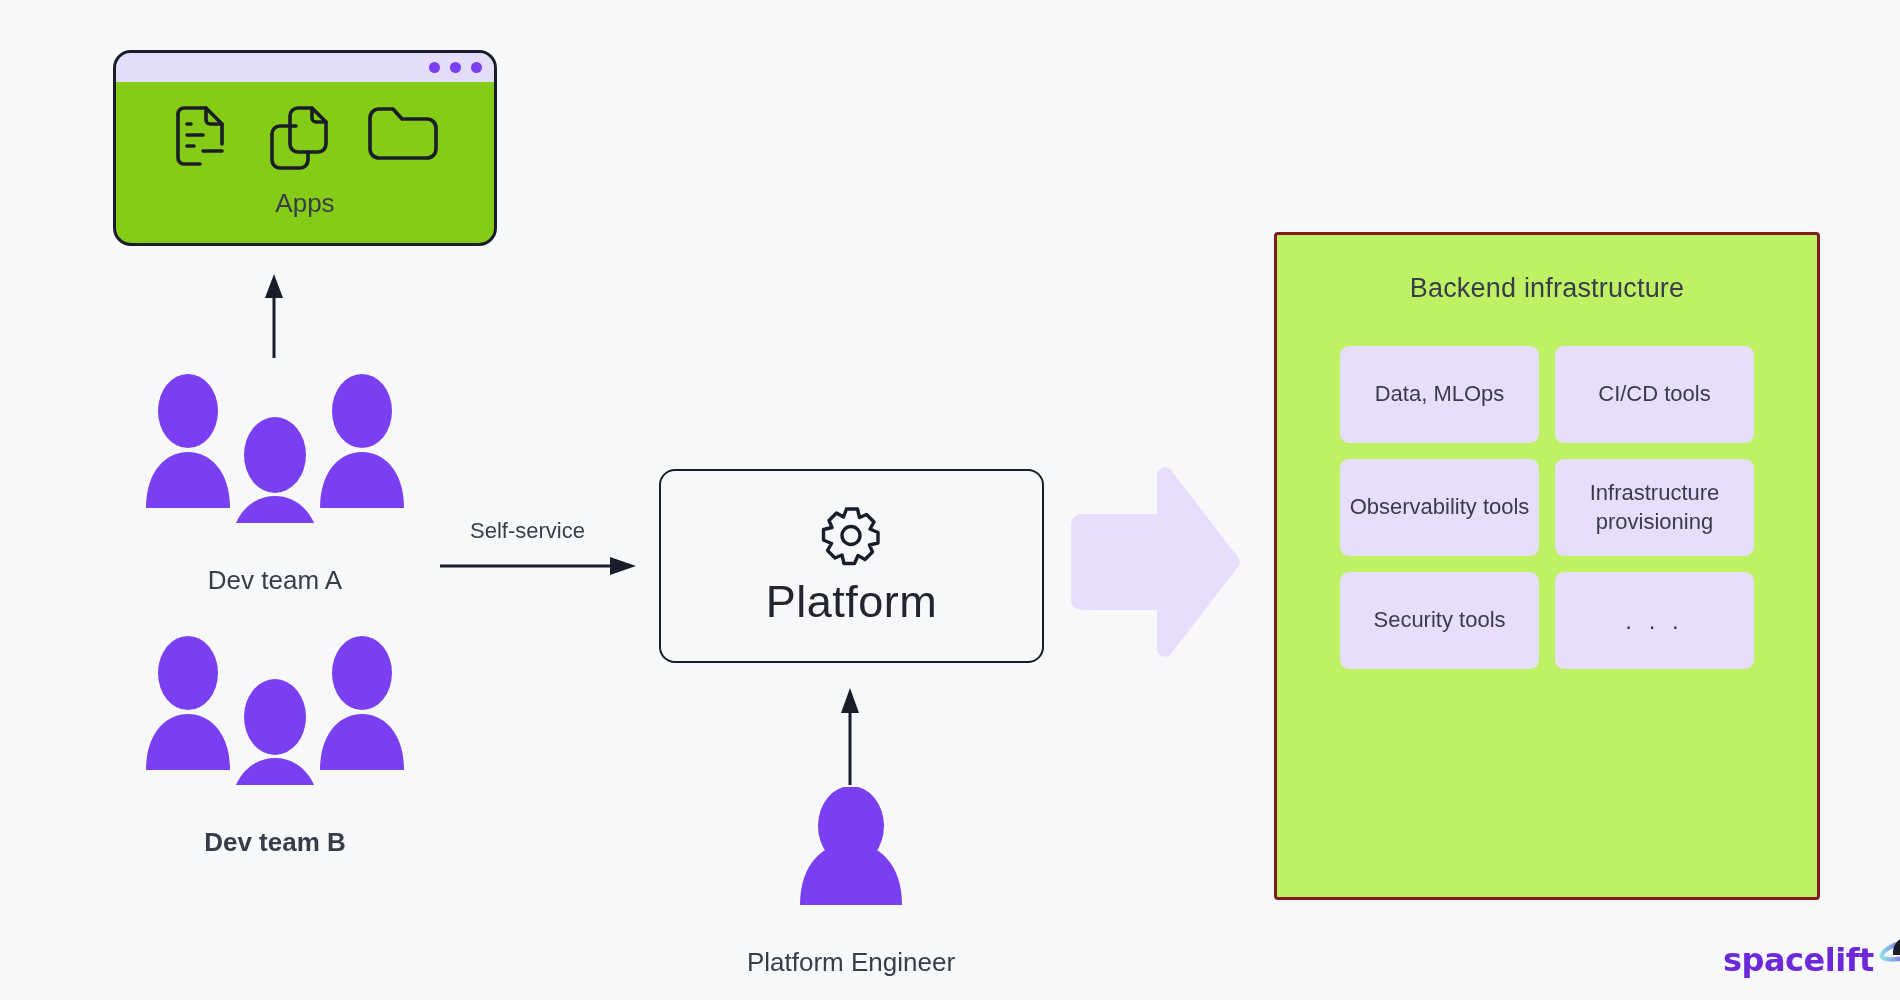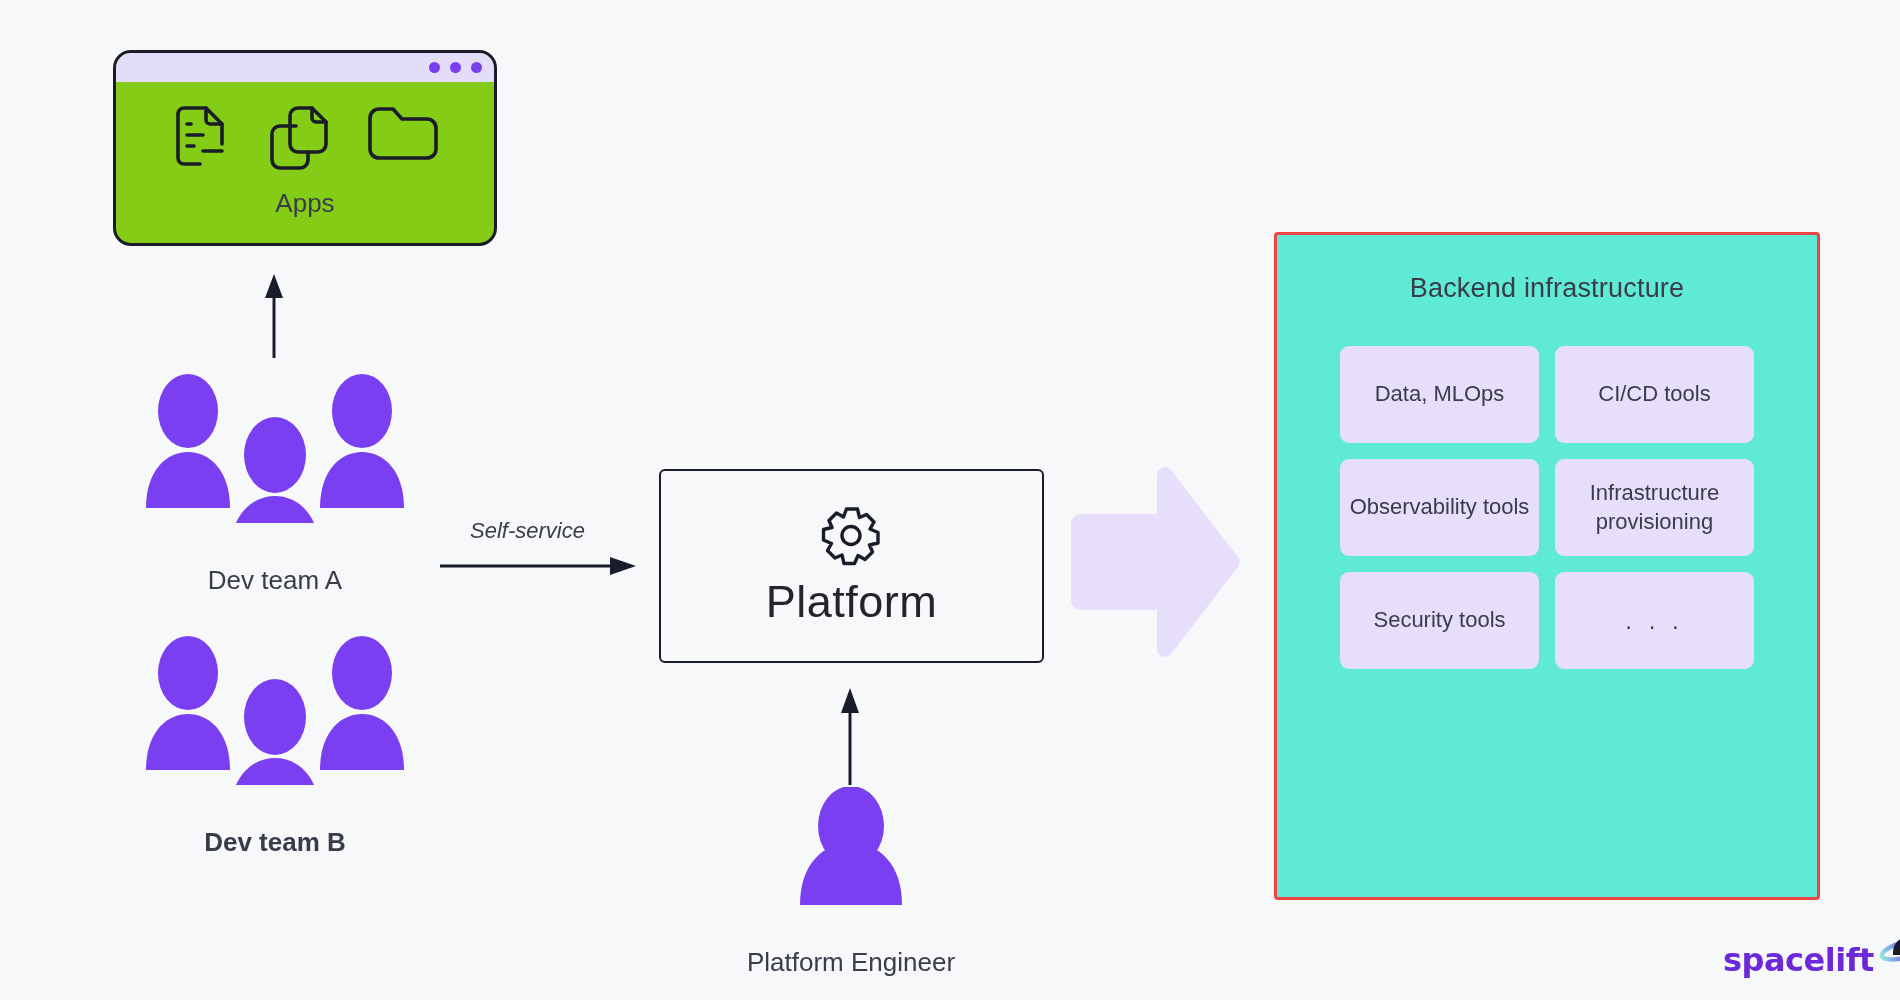--- a/index.html
+++ b/index.html
@@ -83,21 +83,21 @@
     margin-top: 32px;
   }
 
   
   #platform-box {
     left: 659px;
     top: 469px;
     width: 385px;
     height: 194px;
     border: 2px solid #1b1c2a;
-    border-radius: 6px;
+    border-radius: 16px;
     background: #f7f8fa;
     box-sizing: border-box;
     display: flex;
     flex-direction: column;
     align-items: center;
     justify-content: center;
   }
   #platform-title {
     font-size: 45px;
     color: #23242f;
@@ -108,23 +108,23 @@
 
   
   #block-arrow { left: 1065px; top: 462px; }
 
   
   #backend-panel {
     left: 1274px;
     top: 232px;
     width: 546px;
     height: 668px;
-    border: 3px solid #ef4444;
+    border: 3px solid #7f1d1d;
     border-radius: 4px;
-    background: #5eead4;
+    background: #bef264;
     box-sizing: border-box;
   }
   #backend-title {
     margin-top: 38px;
     text-align: center;
     font-size: 27px;
     color: #3a3c4a;
     letter-spacing: 0.2px;
   }
   #backend-grid {
@@ -151,21 +151,20 @@
   }
   .tool-card.dots { letter-spacing: 5px; font-size: 24px; }
 
   
   #self-service-label {
     left: 470px;
     top: 518px;
     font-size: 22px;
     color: #3a3c4a;
     white-space: nowrap;
-    font-style: italic;
   }
 
   
   #spacelift-logo {
     left: 1723px;
     top: 935px;
     display: flex;
     align-items: center;
   }
   #spacelift-wordmark {

